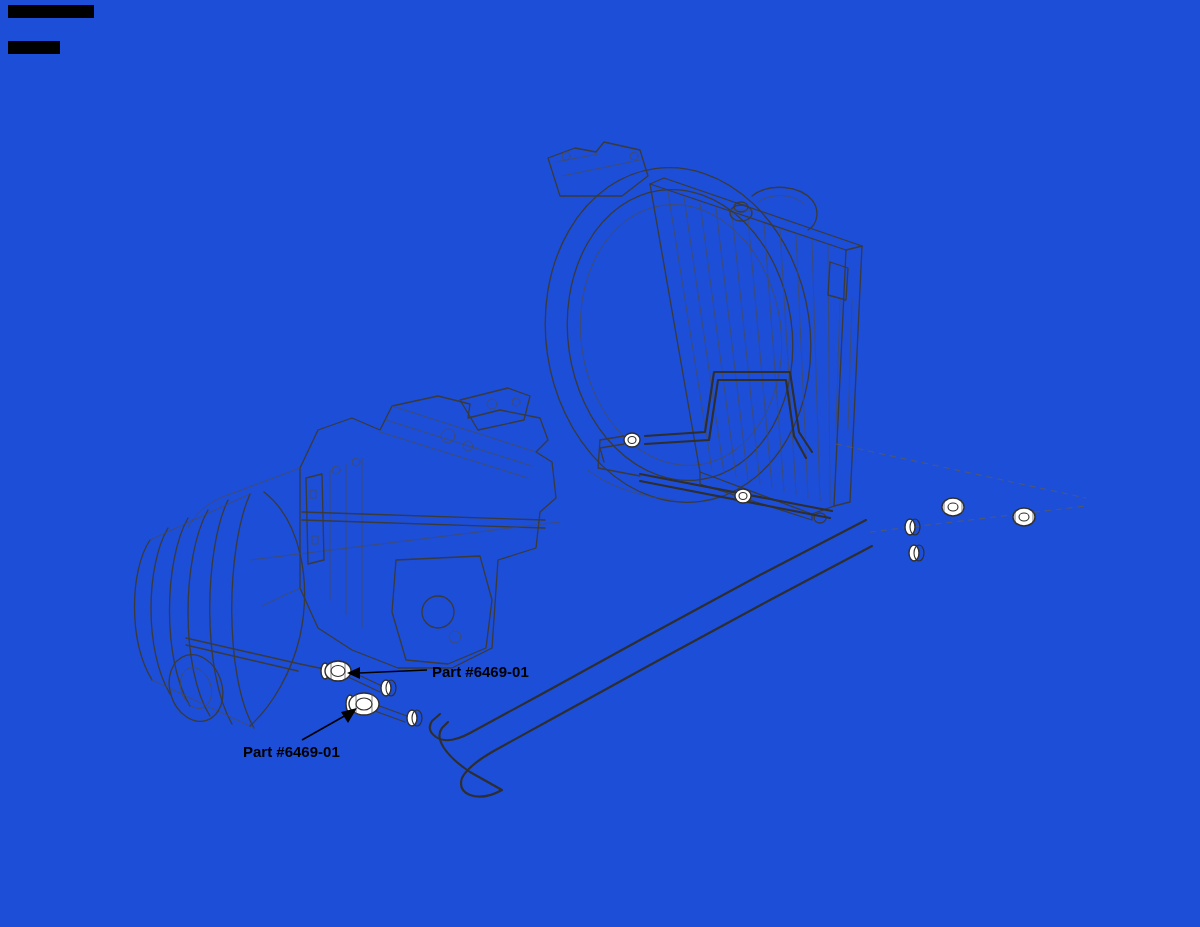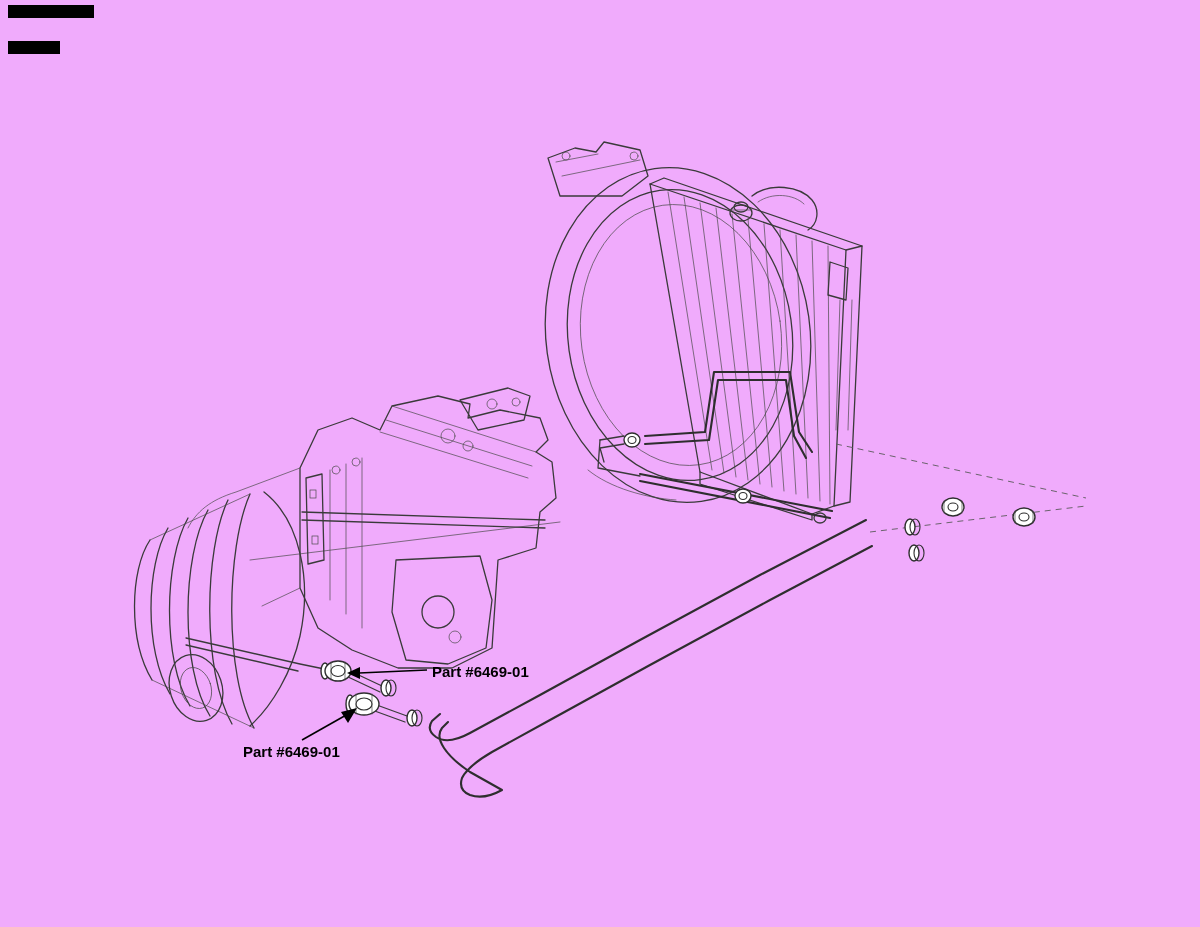--- a/index.html
+++ b/index.html
@@ -5,21 +5,21 @@
   html, body {
     margin: 0;
     padding: 0;
     background: #ffffff;
     font-family: "Liberation Sans", sans-serif;
   }
   .canvas {
     position: relative;
     width: 1200px;
     height: 927px;
-    background: #f0abfc;
+    background: #1d4ed8;
     overflow: hidden;
   }
   svg { display: block; }
   .ln   { fill: none; stroke: #3a3a3a; stroke-width: 1.3; stroke-linecap: round; stroke-linejoin: round; }
   .ln-thin { fill: none; stroke: #4a4a4a; stroke-width: 0.7; stroke-linecap: round; }
   .ln-dash { fill: none; stroke: #5a5a5a; stroke-width: 0.9; stroke-dasharray: 6 5; }
   .tube { fill: none; stroke: #2e2e2e; stroke-width: 2.1; stroke-linecap: round; stroke-linejoin: round; }
   .fit  { fill: #ffffff; stroke: #2e2e2e; stroke-width: 1.4; }
   .fit2 { fill: none; stroke: #2e2e2e; stroke-width: 1.1; }
   .arrow-line { stroke: #000000; stroke-width: 1.6; fill: none; }

